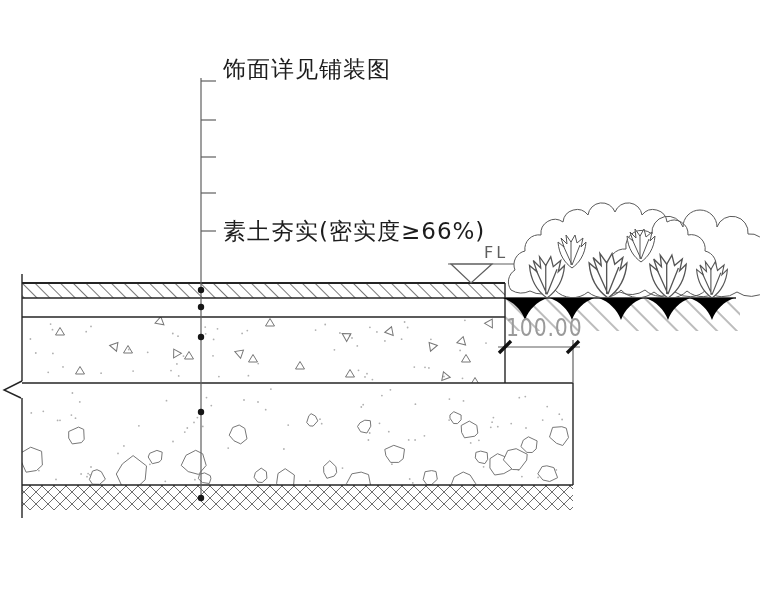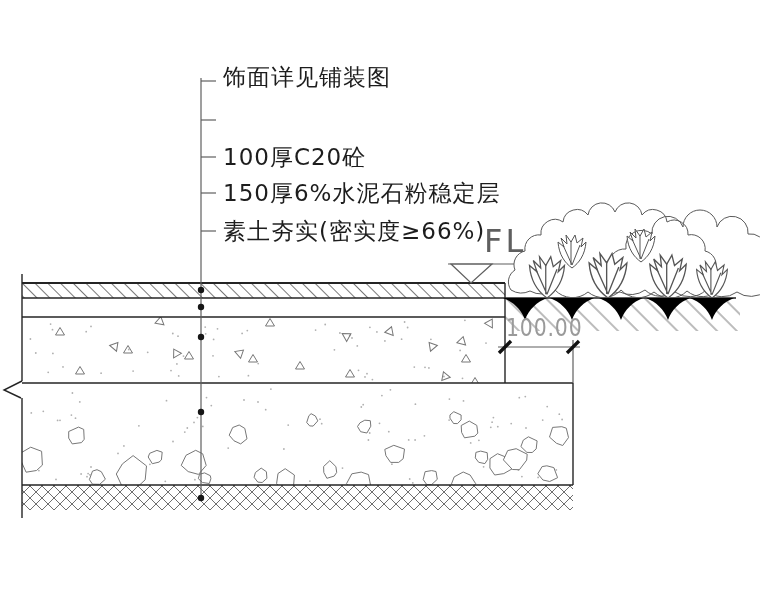--- a/index.html
+++ b/index.html
@@ -25,21 +25,21 @@
   .bush{stroke:#5a5a5a;stroke-width:1;fill:none;}
   .fanfill{stroke:#555;stroke-width:1;fill:#fff;}
   .fanray{stroke:#555;stroke-width:1;fill:none;}
   .tuft{fill:var(--grass);}
   .leaderdot{fill:#161616;}
   .callout{
     position:absolute; left:223px; white-space:nowrap;
     font-size:23px; line-height:26px; color:var(--text); letter-spacing:1px;
   }
   .fl-label{
-    position:absolute; left:484px; top:228px; font-size:32px; line-height:26px;
+    position:absolute; left:484px; top:240px; font-size:16px; line-height:26px;
     color:var(--level-text); letter-spacing:3px; white-space:nowrap;
   }
   .dim-label{
     position:absolute; left:506px; top:315px; font-size:24px; line-height:26px;
     color:var(--dim-text); transform:scaleX(.85); transform-origin:left top;
     white-space:nowrap; letter-spacing:1px;
   }
 </style>
 </head>
 <body>
@@ -328,20 +328,18 @@
       <line class="thin" x1="201" y1="193" x2="216" y2="193"></line>
       <line class="thin" x1="201" y1="231" x2="216" y2="231"></line>
       <circle class="leaderdot" cx="201" cy="290" r="3.2"></circle>
       <circle class="leaderdot" cx="201" cy="307" r="3.2"></circle>
       <circle class="leaderdot" cx="201" cy="337" r="3.2"></circle>
       <circle class="leaderdot" cx="201" cy="412" r="3.2"></circle>
       <circle class="leaderdot" cx="201" cy="498" r="3.2"></circle>
     </g>
   </svg>
 
-  <div class="callout" style="top:64px">饰面详见铺装图</div>
-  <div class="callout" style="top:144px">100厚C20砼</div>
-  <div class="callout" style="top:180px">150厚6%水泥石粉稳定层</div>
+  <div class="callout" style="top:56px">饰面详见铺装图</div>
   <div class="callout" style="top:218px">素土夯实(密实度≥66%)</div>
 
   <div class="fl-label">FL</div>
   <div class="dim-label">100.00</div>
 </div>
 
 </body></html>

